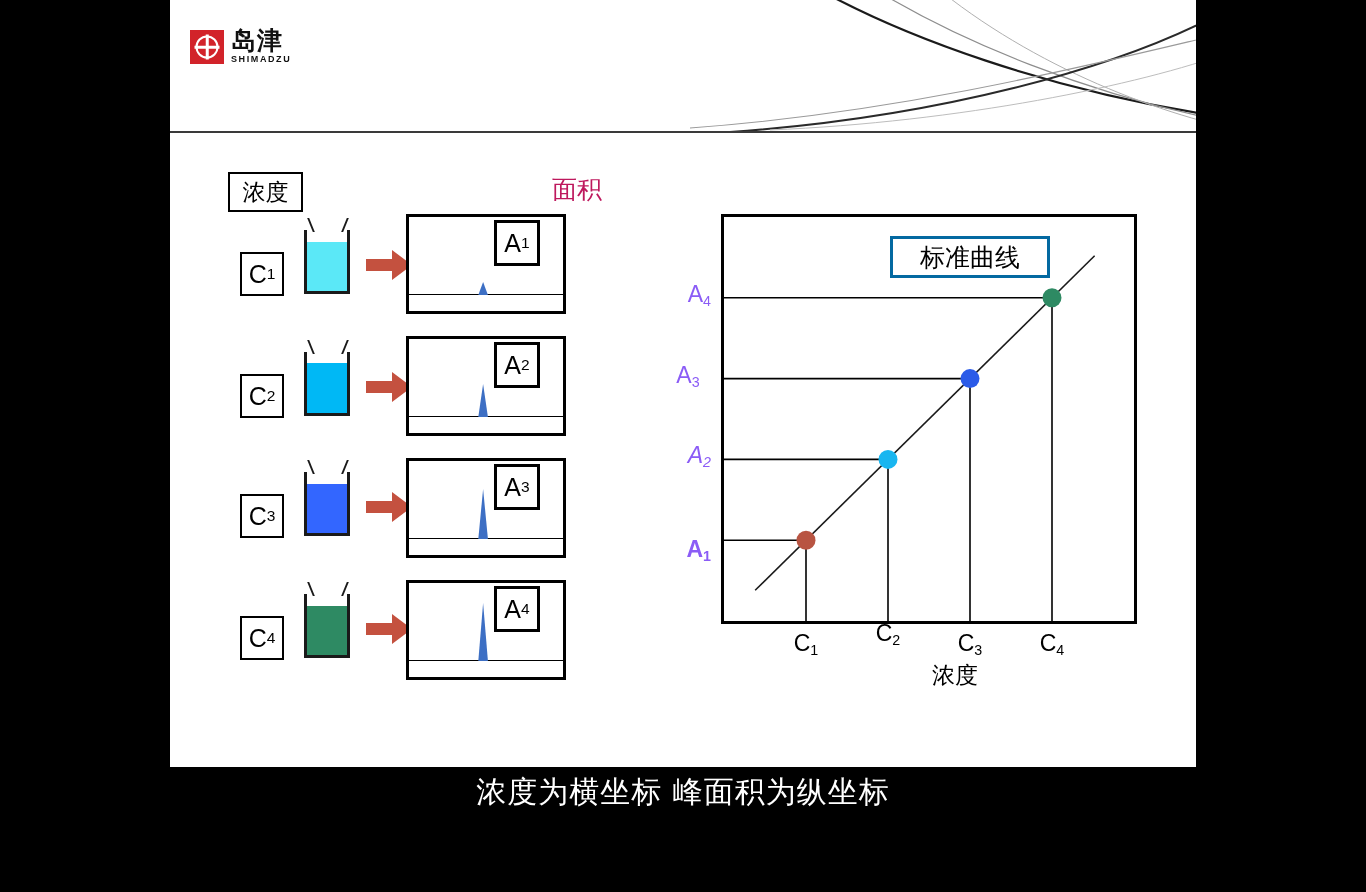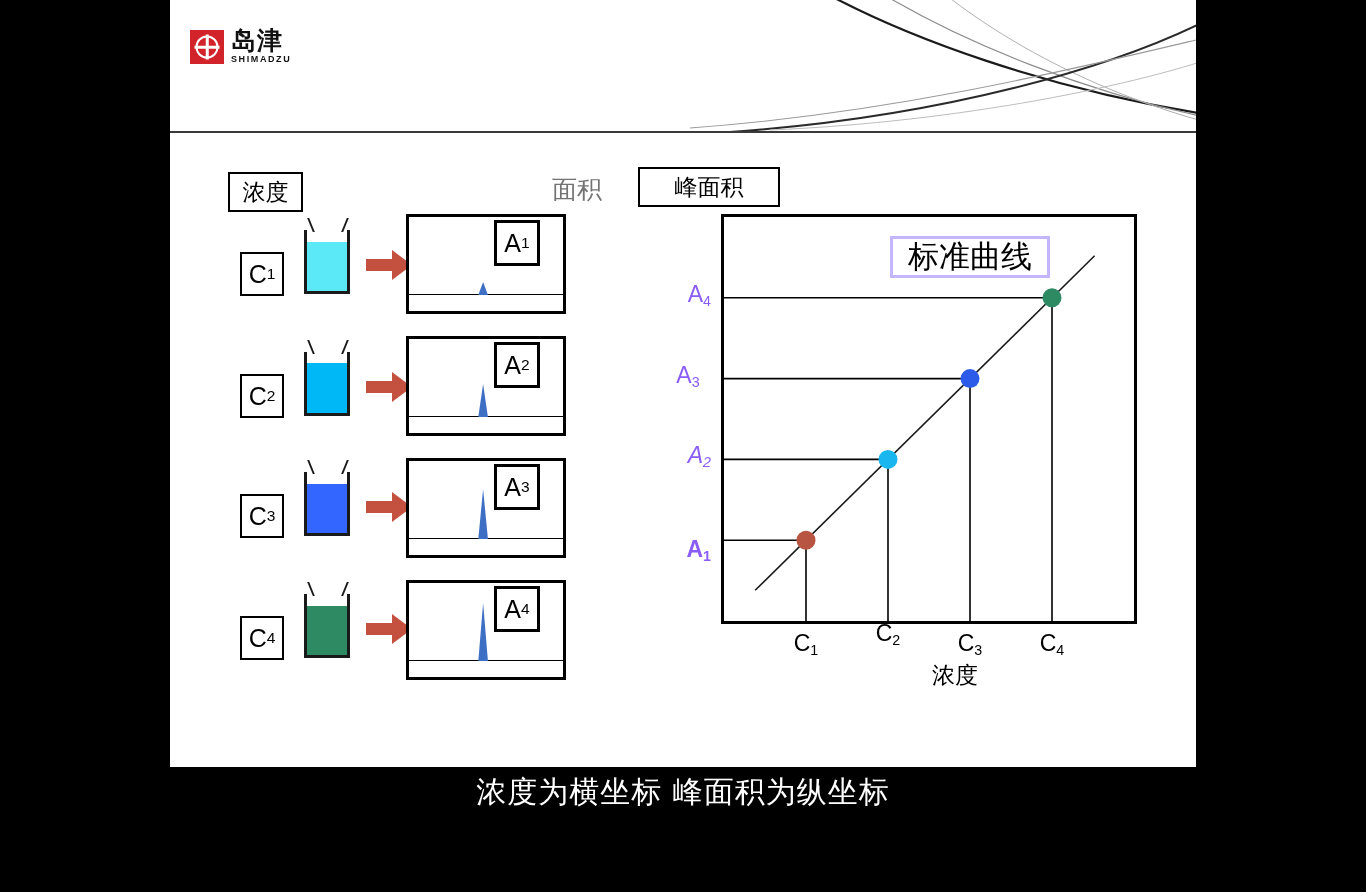--- a/index.html
+++ b/index.html
@@ -24,21 +24,21 @@
   #slide-title{position:absolute;left:63px;top:60px;font-size:42px;font-weight:bold;color:#000;
        letter-spacing:2px;font-family:"DejaVu Sans","Liberation Sans",sans-serif;}
   #header-rule{position:absolute;left:0;top:131px;width:1026px;height:2px;background:#3a3a3a;}
 
   
   .tag-box{position:absolute;border:2px solid #000;background:#fff;display:flex;
            align-items:center;justify-content:center;box-sizing:border-box;}
   .cn{font-family:"DejaVu Sans","Liberation Sans",sans-serif;color:#000;}
 
   #label-nongdu{left:58px;top:172px;width:75px;height:40px;font-size:23px;}
-  #label-mianji{position:absolute;left:382px;top:173px;font-size:25px;color:#737373;}
+  #label-mianji{position:absolute;left:382px;top:173px;font-size:25px;color:#be185d;}
 
   .c-box{width:44px;height:44px;font-size:25px;}
   .beaker{position:absolute;width:58px;height:78px;}
   .beaker .body{position:absolute;left:6px;top:12px;width:46px;height:64px;box-sizing:border-box;
        border-left:3px solid #1a1a1a;border-right:3px solid #1a1a1a;border-bottom:3px solid #1a1a1a;}
   .beaker .liquid{position:absolute;left:0;bottom:0;width:100%;}
   .beaker .lipL,.beaker .lipR{position:absolute;top:0;width:12px;height:14px;}
   .beaker .lipL{left:0;border-right:2.5px solid #1a1a1a;transform:skewX(22deg);}
   .beaker .lipR{left:46px;border-left:2.5px solid #1a1a1a;transform:skewX(-22deg);}
 
@@ -48,22 +48,22 @@
   .a-box{position:absolute;width:46px;height:46px;border:3px solid #000;background:#fff;
          display:flex;align-items:center;justify-content:center;font-size:25px;box-sizing:border-box;}
   .sub{font-size:0.62em;vertical-align:-0.28em;}
 
   
   #label-fengmianji{left:468px;top:167px;width:142px;height:40px;font-size:23px;}
   #chart-frame{position:absolute;left:551px;top:214px;width:416px;height:410px;
                border:3px solid #000;background:#fff;box-sizing:border-box;}
   #chart-svg{position:absolute;left:551px;top:214px;width:416px;height:410px;}
   #label-biaozhun{position:absolute;left:720px;top:236px;width:160px;height:42px;
-      border:3px solid #c4b5fd;background:#fff;display:flex;align-items:center;justify-content:center;
-      font-size:31px;box-sizing:border-box;}
+      border:3px solid #0369a1;background:#fff;display:flex;align-items:center;justify-content:center;
+      font-size:25px;box-sizing:border-box;}
   .ylab{position:absolute;font-size:23px;color:#8b5cf6;text-align:right;}
   .xlab{position:absolute;font-size:23px;color:#000;text-align:center;}
   #axis-x-title{position:absolute;top:660px;left:730px;width:110px;text-align:center;font-size:23px;}
 
   
   #caption{position:absolute;left:0;top:772px;width:1366px;text-align:center;color:#fff;
       font-size:30px;letter-spacing:1px;font-family:"DejaVu Sans","Liberation Sans",sans-serif;}
 </style>
 </head>
 <body>
@@ -164,21 +164,20 @@
         </svg></div>
       <div class="chrom" style="left: 236px; top: 580px;">
         <div class="baseline" style="bottom:16px;"></div>
         <svg style="position:absolute;left:0;bottom:16px;width:100%;height:58px" viewBox="0 0 160 58" preserveAspectRatio="none">
           <polygon points="72,58 77,0 82,58" fill="#3D6FC4"></polygon>
         </svg>
       </div>
       <div class="a-box" style="left: 324px; top: 586px;">A<span class="sub">4</span></div>
     </div>
 
-  <div class="tag-box cn" id="label-fengmianji">峰面积</div>
   <div id="chart-frame"></div>
   <svg id="chart-svg" viewBox="0 0 416 410">
       <line x1="34.16" y1="376.296" x2="373.64" y2="41.78400000000005" stroke="#1a1a1a" stroke-width="1.6"></line>
       <line x1="3" y1="326.2" x2="85" y2="326.2" stroke="#000" stroke-width="1.6"></line>
       <line x1="85" y1="326.2" x2="85" y2="407" stroke="#000" stroke-width="1.6"></line>
       <line x1="3" y1="245.39999999999998" x2="167" y2="245.39999999999998" stroke="#000" stroke-width="1.6"></line>
       <line x1="167" y1="245.39999999999998" x2="167" y2="407" stroke="#000" stroke-width="1.6"></line>
       <line x1="3" y1="164.60000000000002" x2="249" y2="164.60000000000002" stroke="#000" stroke-width="1.6"></line>
       <line x1="249" y1="164.60000000000002" x2="249" y2="407" stroke="#000" stroke-width="1.6"></line>
       <line x1="3" y1="83.79999999999995" x2="331" y2="83.79999999999995" stroke="#000" stroke-width="1.6"></line>

